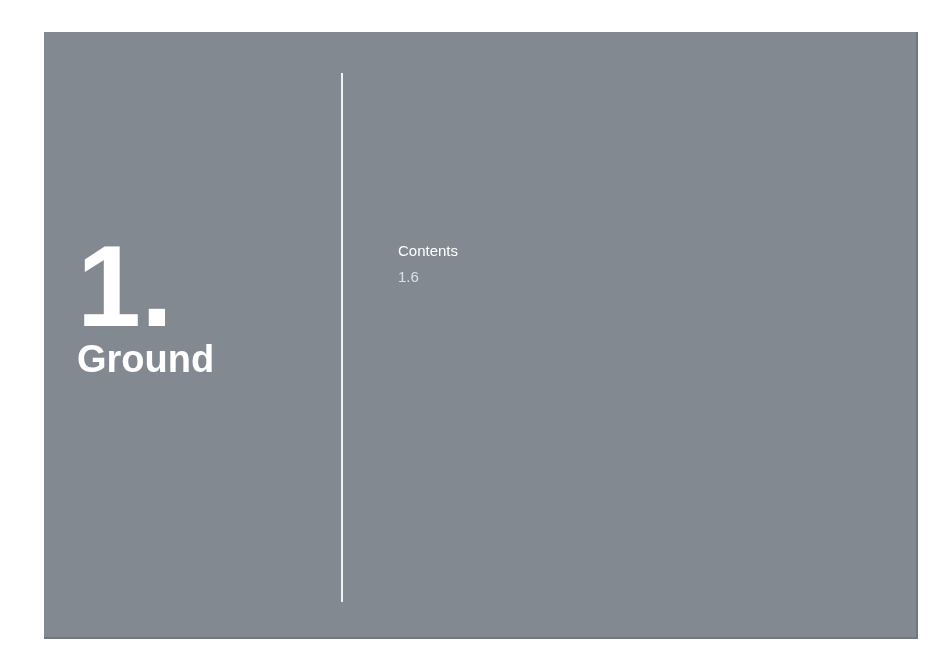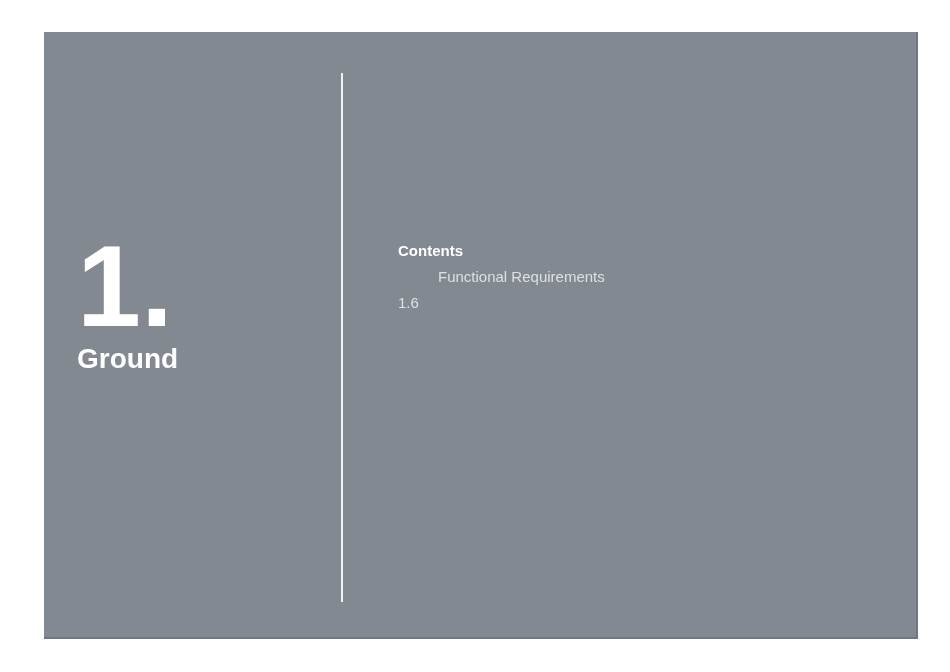--- a/index.html
+++ b/index.html
@@ -41,35 +41,35 @@
     font-size: 115px;
     line-height: 115px;
     font-weight: bold;
     color: #ffffff;
     white-space: nowrap;
   }
   .chapter-title {
     position: absolute;
     left: 33px;
     top: 304px;
-    font-size: 28px;
+    font-size: 38px;
     line-height: 46px;
     font-weight: bold;
     color: #ffffff;
     white-space: nowrap;
   }
   .contents-block {
     position: absolute;
     left: 354px;
     top: 206px;
     font-size: 15px;
     line-height: 26px;
   }
   .contents-heading {
-    font-weight: bold;
+    font-weight: normal;
     color: #ffffff;
   }
   .toc-row {
     display: flex;
     color: #dee0e3;
   }
   .toc-num {
     width: 40px;
     flex: 0 0 40px;
   }
@@ -89,21 +89,20 @@
 
     <div class="chapter-title">
       <div>Ground</div>
     </div>
 
     <div class="contents-block">
       <div class="contents-heading">Contents</div>
 
       <div class="toc-row">
         <span class="toc-num"></span>
-        <span class="toc-label">Functional Requirements</span>
       </div>
 
       <div class="toc-row">
         <span class="toc-num">1.6</span>
       </div>
     </div>
 
   </div>
 </div>
 

